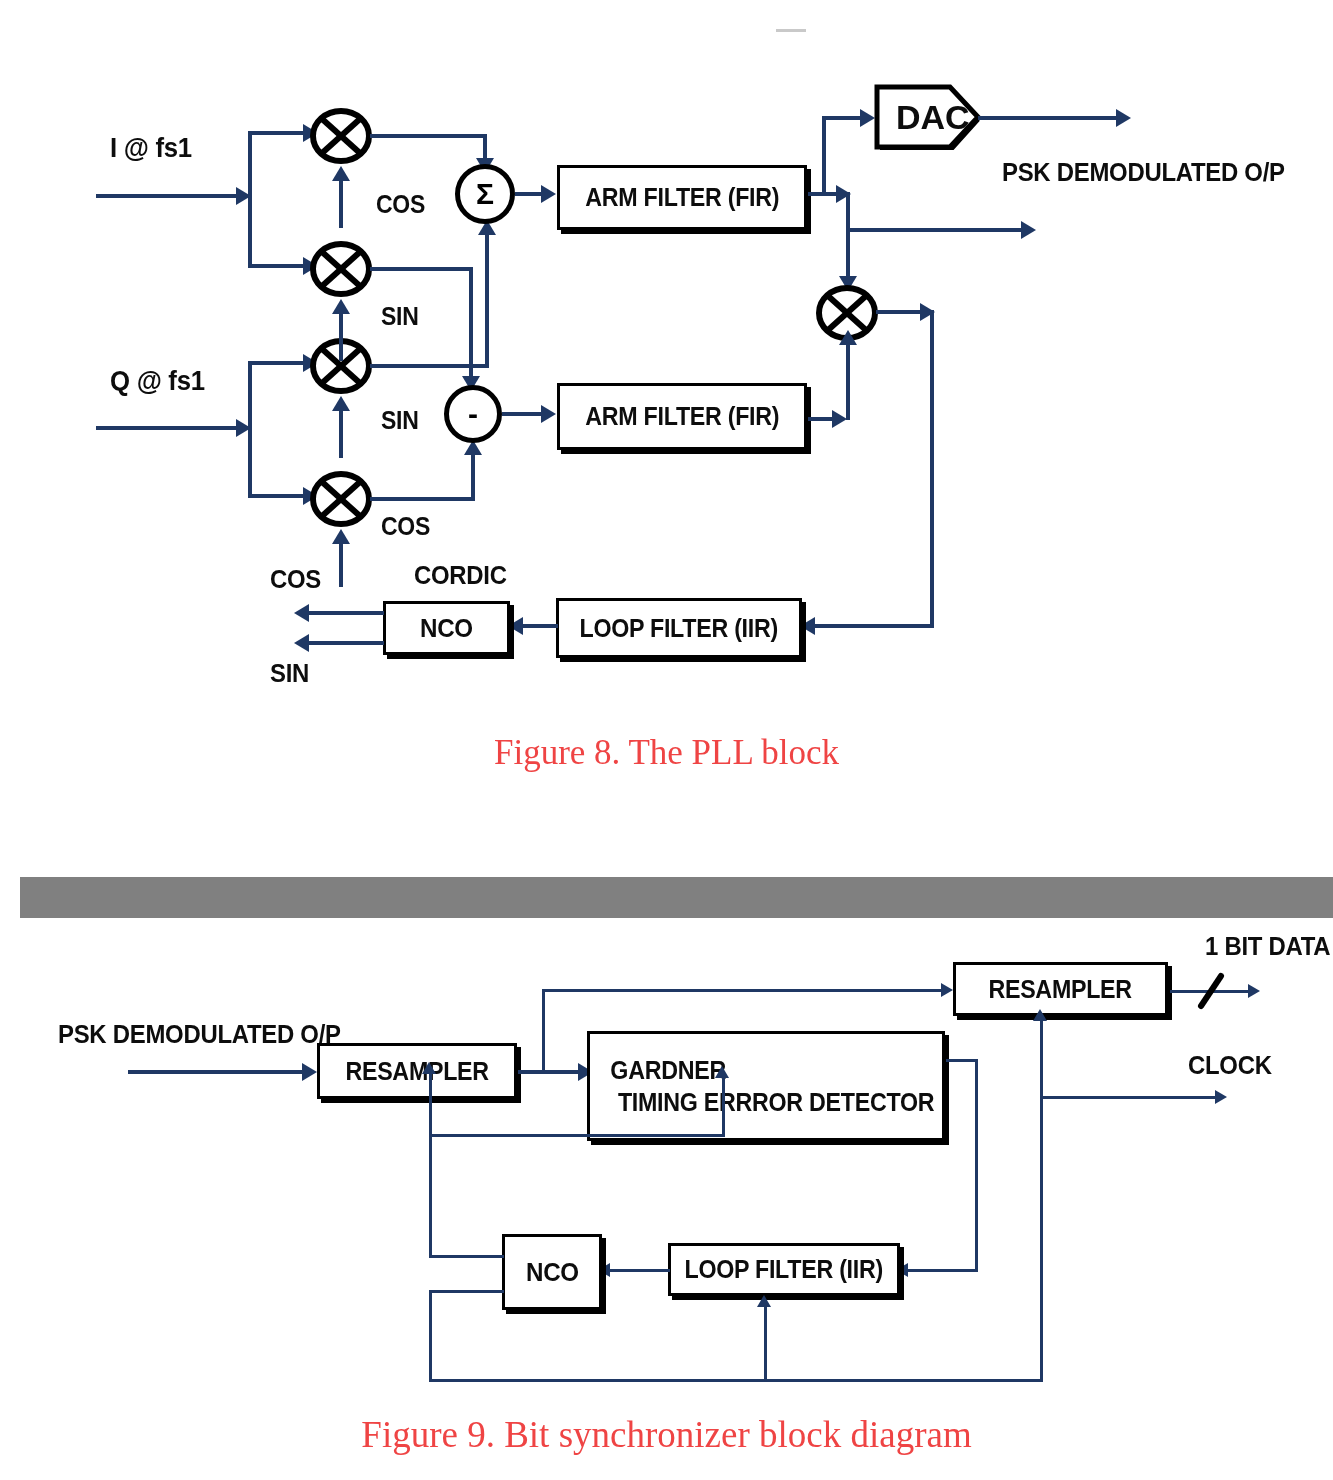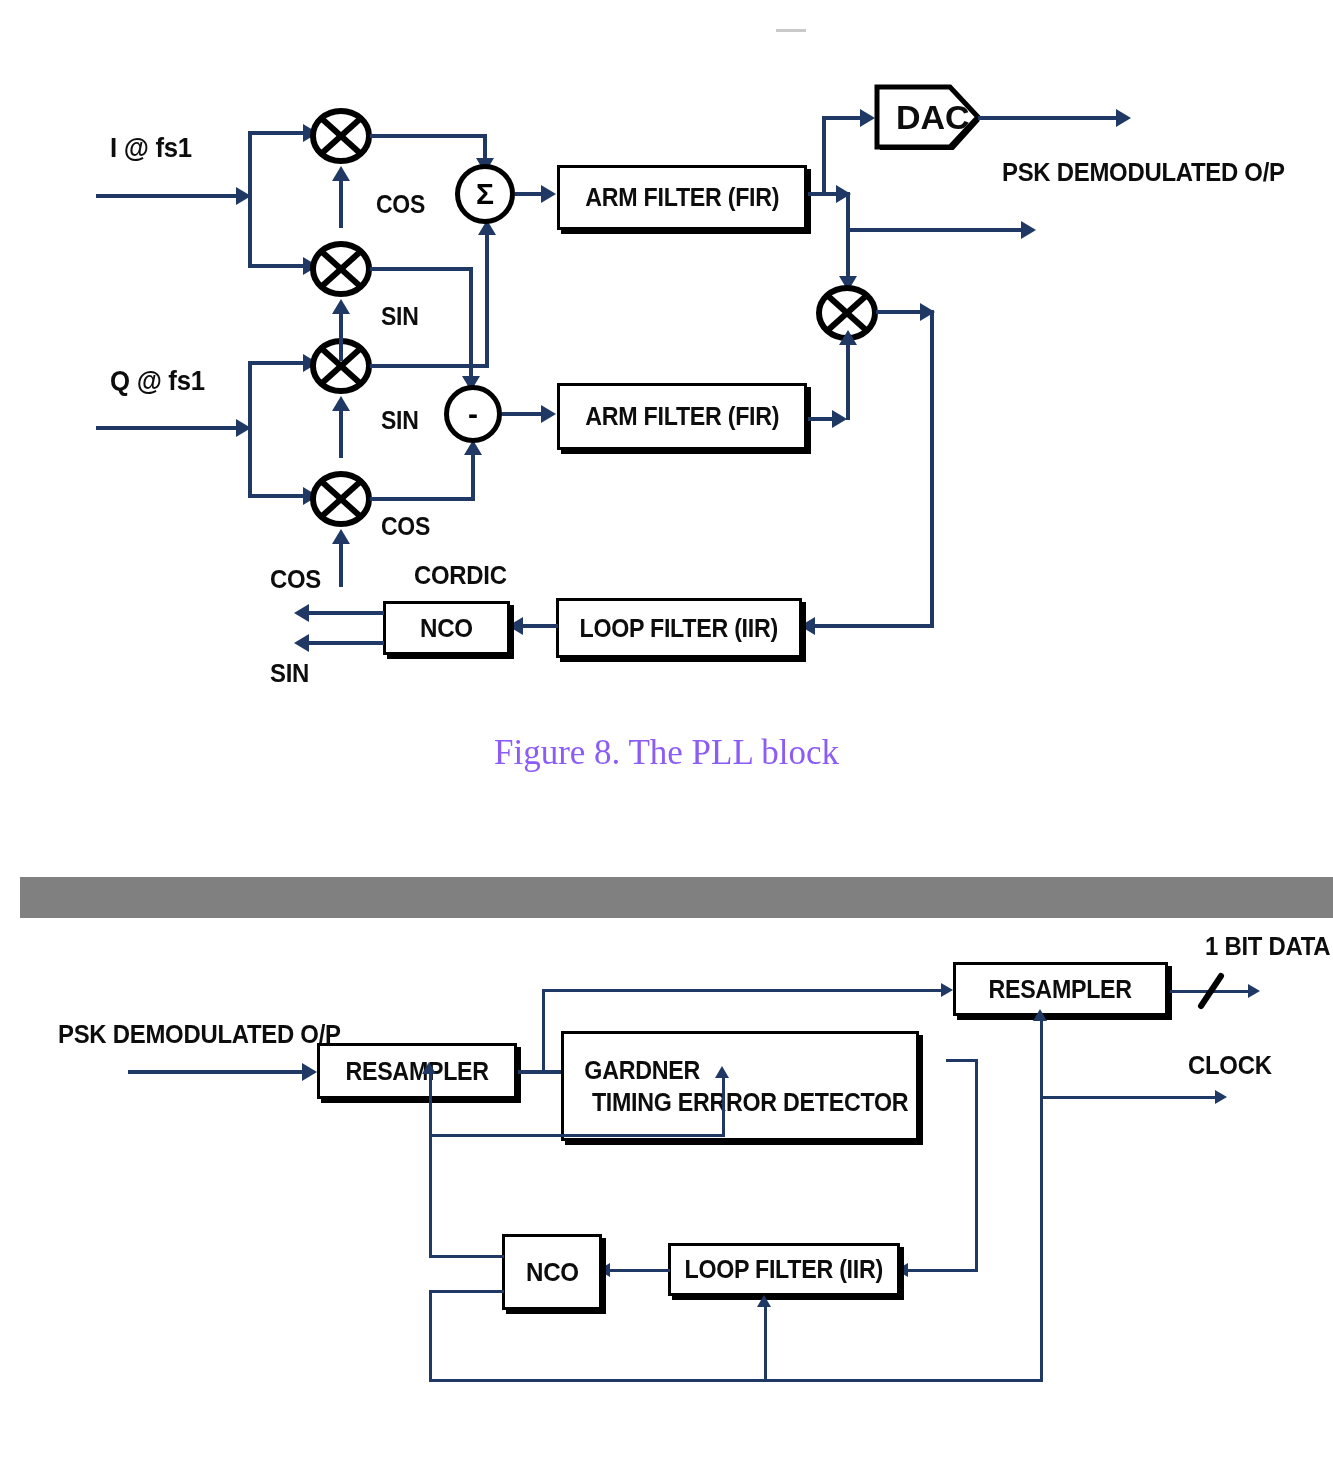--- a/index.html
+++ b/index.html
@@ -18,21 +18,21 @@
   .page { position: absolute; inset: 0; }
 
   
   .abs { position: absolute; }
 
   
   .caption {
     position: absolute;
     font-family: "Liberation Serif", serif;
     font-size: 35px;
-    color: #8b5cf6;
+    color: #ef4444;
     white-space: nowrap;
     text-align: center;
   }
   #fig8-caption { left: 0; width: 1333px; top: 733px; }
   #fig9-caption { left: 0; width: 1333px; top: 1413px; font-size: 37px; }
 
   
   .dlabel {
     position: absolute;
     font-family: "Liberation Sans", sans-serif;
@@ -321,21 +321,21 @@
       <span class="blabel" style="font-size:25px;">RESAMPLER</span>
     </div>
 
     <div class="wire h" style="left:518px; top:152px; width:66px;"></div>
     <div class="arrow r" style="left:578px; top:145px;"></div>
 
     <div class="wire thin v" style="left:542px; top:71px; height:83px;"></div>
     <div class="wire thin h" style="left:542px; top:71px; width:403px;"></div>
     <div class="arrow sm r" style="left:941px; top:65px;"></div>
 
-    <div class="block stacked" style="left:561px; top:113px; width:358px; height:110px;">
+    <div class="block stacked" style="left:587px; top:113px; width:358px; height:110px;">
       <span class="blabel" style="font-size:25px;">GARDNER</span>
       <span class="blabel" style="font-size:25px;">TIMING ERRROR DETECTOR</span>
     </div>
 
     <div class="block" style="left:953px; top:44px; width:215px; height:54px;">
       <span class="blabel" style="font-size:25px;">RESAMPLER</span>
     </div>
 
     <div class="dlabel" style="left:1205px; top:13px; font-size:26px;">1 BIT DATA</div>
     <div class="wire thin h" style="left:1170px; top:72px; width:82px;"></div>
@@ -382,14 +382,15 @@
 
     <div class="wire thin v" style="left:764px; top:387px; height:77px;"></div>
     <div class="arrow sm u" style="left:757px; top:377px;"></div>
 
     <div class="wire thin v" style="left:1040px; top:100px; height:364px;"></div>
     <div class="wire thin v" style="left:1040px; top:100px; height:10px;"></div>
     <div class="arrow sm u" style="left:1033px; top:91px;"></div>
 
   </div>
 
+  <div class="caption" id="fig9-caption">Figure 9. Bit synchronizer block diagram</div>
 
 </div>
 
 </body></html>

